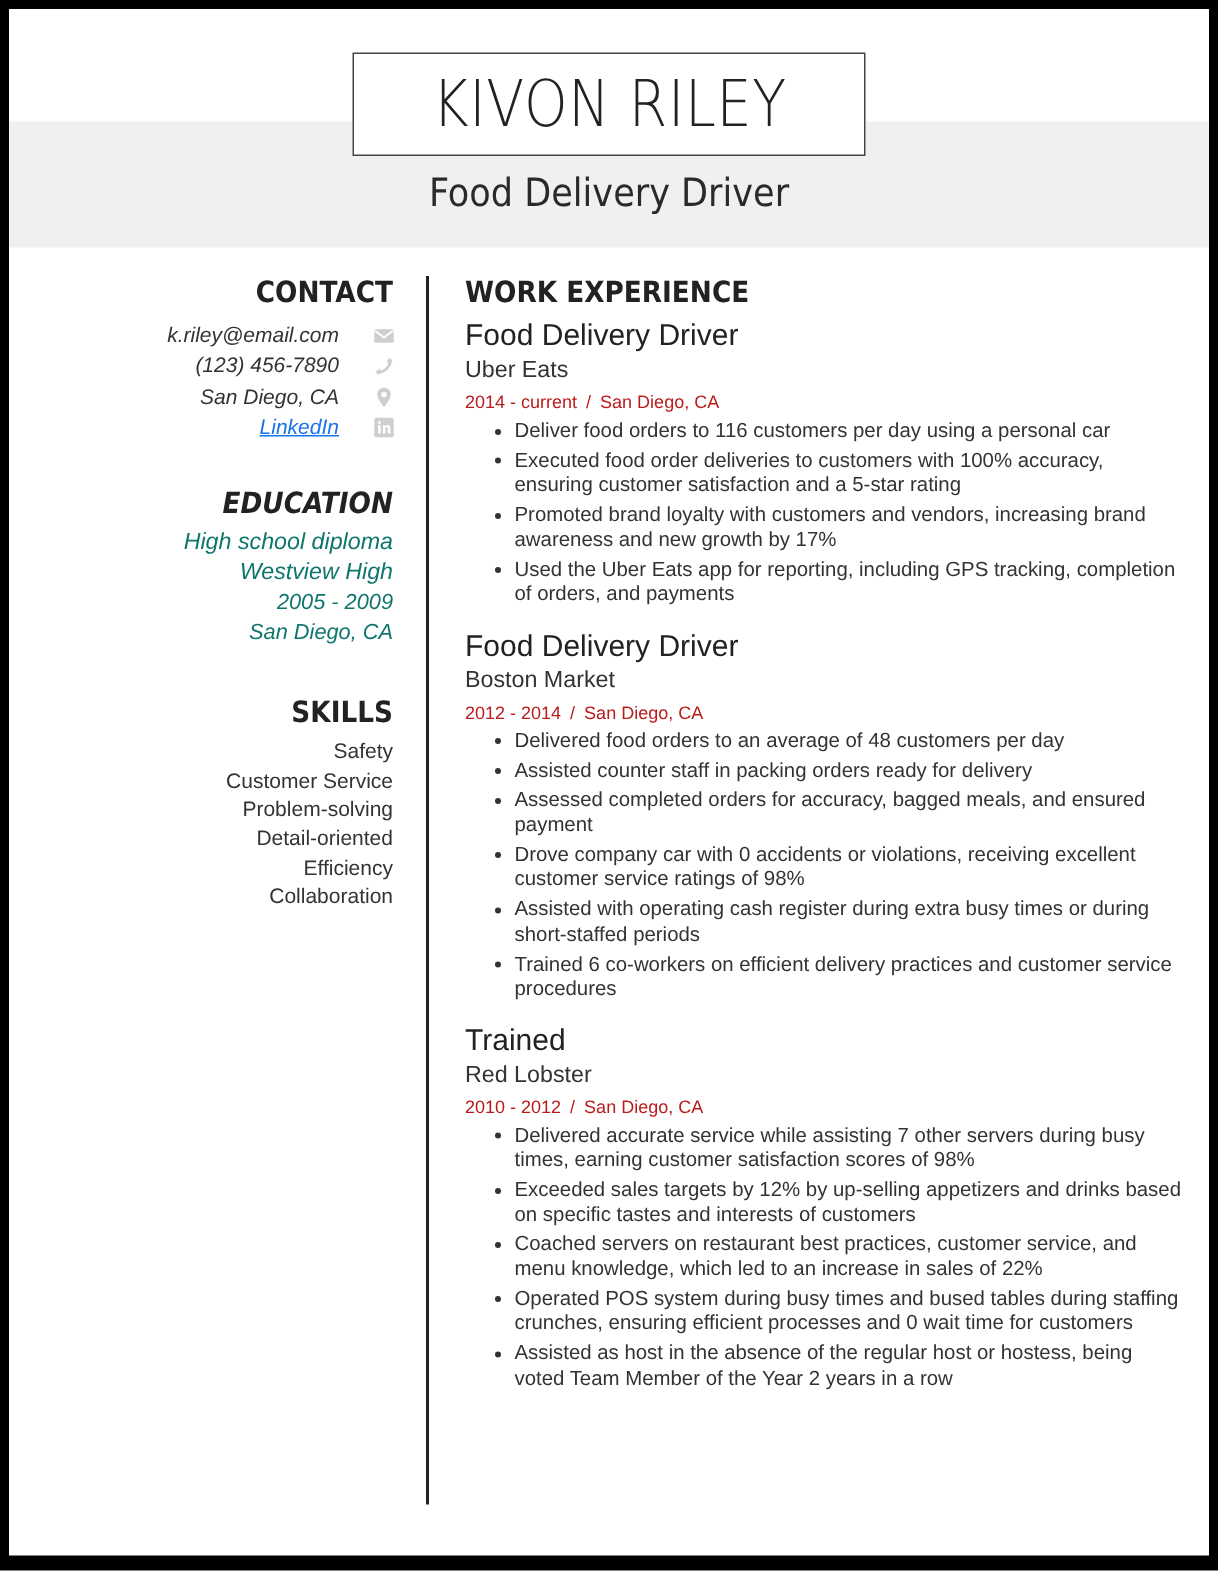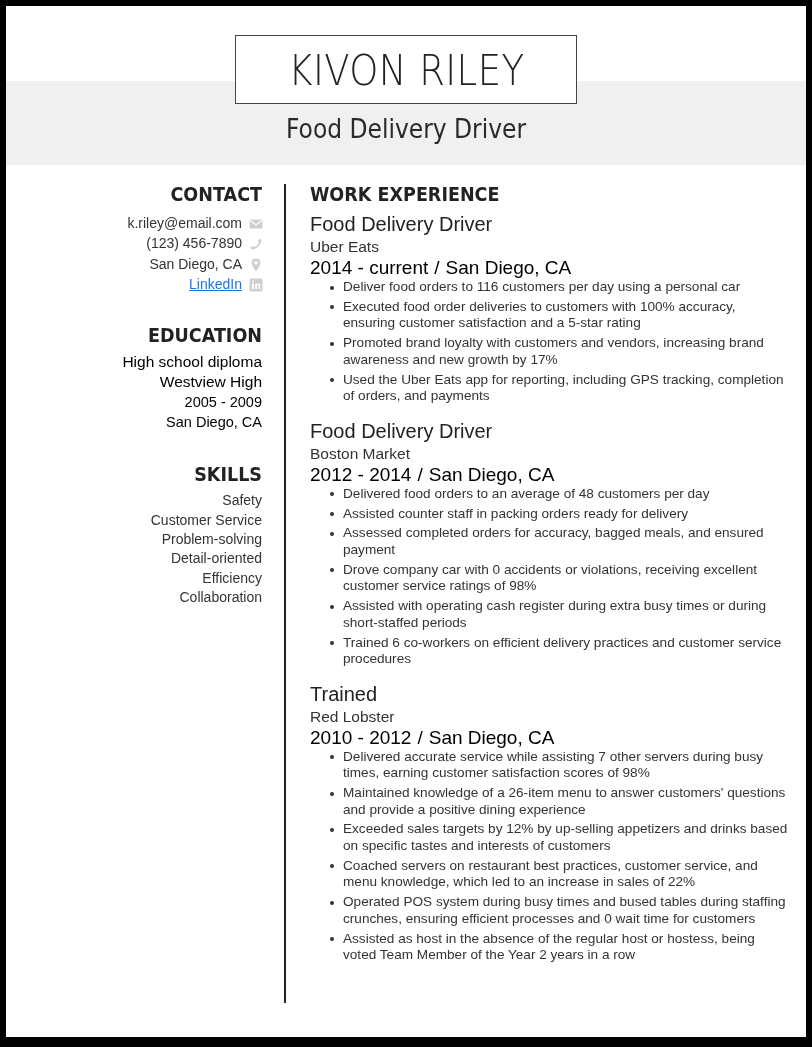--- a/index.html
+++ b/index.html
@@ -66,47 +66,47 @@
     line-height: 24px;
     transform: scaleX(0.9);
     transform-origin: 100% 50%;
   }
   .contact-list { margin-top: 6px; }
   .contact-row {
     display: flex; justify-content: flex-end; align-items: center;
     font-size: 14px; line-height: 20px; color: #333;
     height: 20.3px;
   }
-  .contact-row .txt { margin-right: 7px; }
+  .contact-row .txt { margin-right: 23px; font-style: italic; }
   .contact-row a.txt { color: #1a73e8; text-decoration: underline; }
   .icon { width: 14px; height: 14px; display: inline-block; margin-right: -1px; }
-  .edu { margin-top: 30px; }
+  .edu { margin-top: 30px; font-style: italic; }
   .edu-list { margin-top: 4px; }
-  .edu-line { font-size: 15.5px; line-height: 20px; color: #000000; }
+  .edu-line { font-size: 15.5px; line-height: 20px; color: #0f766e; }
   .edu-line.sm { font-size: 14.5px; padding-left: 35px; }
   .skills { margin-top: 31px; }
   .skills-list { margin-top: 4px; }
   .skill { font-size: 14px; line-height: 19.4px; color: #333; }
   .divider {
     position: absolute;
     left: 278px; top: 178px;
     width: 2px; height: 819px;
     background: #222;
   }
   .right-col {
     position: absolute;
     left: 304px; top: 177px;
     width: 480px;
   }
   .right-col .sec-head { transform-origin: 0% 50%; }
   .job { margin-top: 4px; }
   .job + .job { margin-top: 13px; }
   .job-title { font-size: 20px; line-height: 26px; color: #222; }
   .company { font-size: 15.5px; line-height: 20px; color: #333; }
-  .dates { font-size: 19px; line-height: 22px; color: #000000; }
+  .dates { font-size: 12px; line-height: 22px; color: #b91c1c; }
   .dates .sep { margin: 0 6px; }
   ul.bullets { margin: 0; padding: 0 0 0 32px; list-style: none; }
   ul.bullets li {
     position: relative;
     font-size: 13.6px; line-height: 16.5px; color: #333;
     margin-bottom: 3.4px;
     padding-left: 1px;
   }
   ul.bullets li::before {
     content: "";
@@ -223,21 +223,20 @@
         <li>Trained 6 co-workers on efficient delivery practices and customer service procedures</li>
       </ul>
     </div>
 
     <div class="job">
       <div class="job-title">Trained</div>
       <div class="company">Red Lobster</div>
       <div class="dates"><span>2010 - 2012</span><span class="sep">/</span><span>San Diego, CA</span></div>
       <ul class="bullets">
         <li>Delivered accurate service while assisting 7 other servers during busy times, earning customer satisfaction scores of 98%</li>
-        <li>Maintained knowledge of a 26-item menu to answer customers' questions and provide a positive dining experience</li>
         <li>Exceeded sales targets by 12% by up-selling appetizers and drinks based on specific tastes and interests of customers</li>
         <li>Coached servers on restaurant best practices, customer service, and menu knowledge, which led to an increase in sales of 22%</li>
         <li>Operated POS system during busy times and bused tables during staffing crunches, ensuring efficient processes and 0 wait time for customers</li>
         <li>Assisted as host in the absence of the regular host or hostess, being voted Team Member of the Year 2 years in a row</li>
       </ul>
     </div>
   </div>
 </div>
 
 </body></html>

